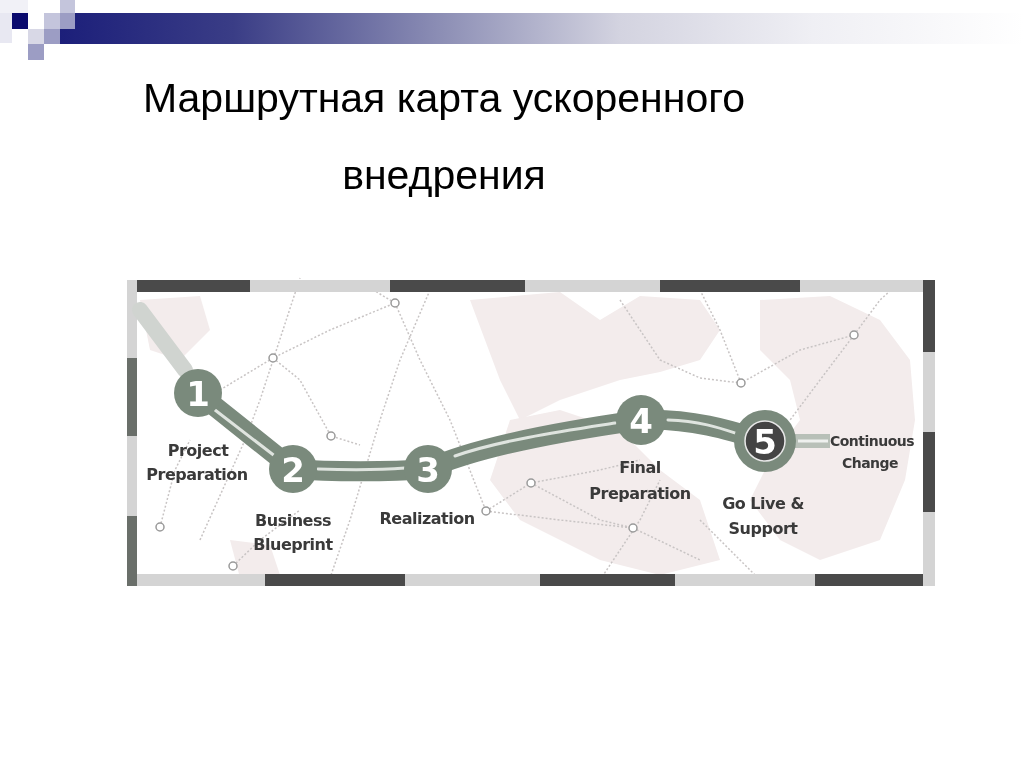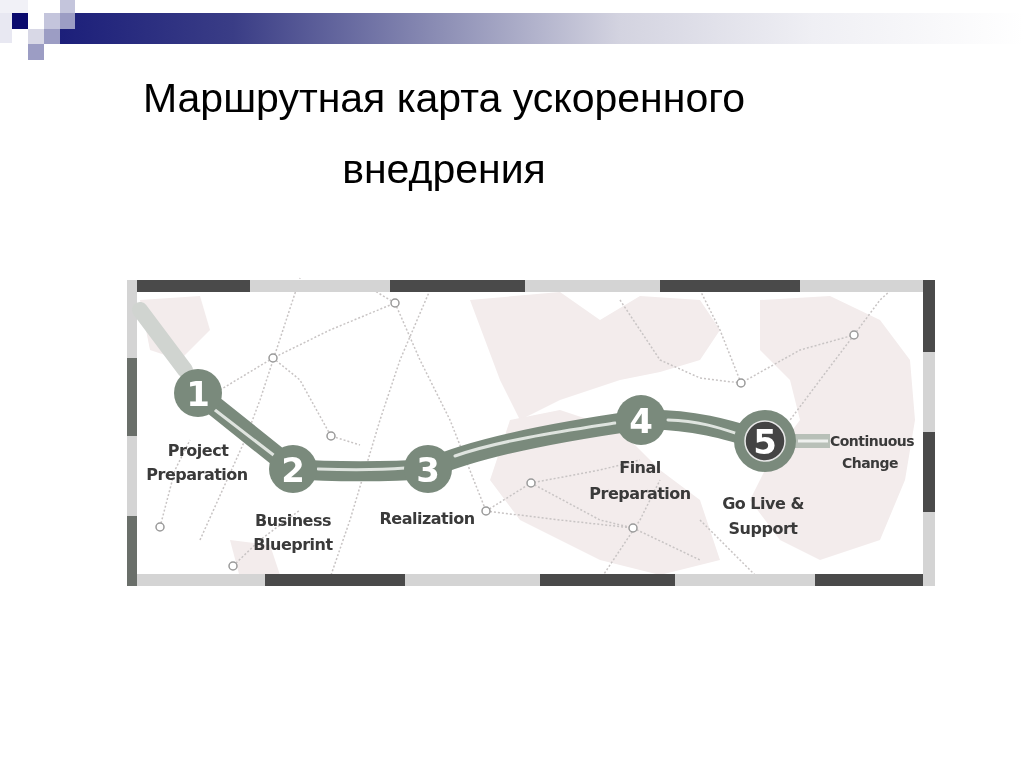--- a/index.html
+++ b/index.html
@@ -21,21 +21,21 @@
     .sq-f { left: 60px; top: 13px; width: 15px; height: 16px; background: #9c9dc4; }
     .sq-g { left: 28px; top: 29px; width: 16px; height: 15px; background: #d8d8e6; }
     .sq-h { left: 44px; top: 29px; width: 16px; height: 15px; background: #9c9dc4; }
     .sq-i { left: 28px; top: 44px; width: 16px; height: 16px; background: #9c9dc4; }
 
     .title {
       position: absolute; left: 0; width: 888px; text-align: center;
       font-size: 41px; color: #000000; line-height: 1;
     }
     .title.l1 { top: 78px; }
-    .title.l2 { top: 149px; }
+    .title.l2 { top: 155px; }
 
     .map { position: absolute; left: 0; top: 0; width: 1024px; height: 767px; }
     .lbl {
       font-family: "DejaVu Sans", sans-serif; font-weight: bold; font-size: 16px;
       fill: #3a3a3a; letter-spacing: -0.5px;
     }
     .num {
       font-family: "DejaVu Sans", sans-serif; font-weight: bold; font-size: 34px; fill: #ffffff;
     }
   </style>

